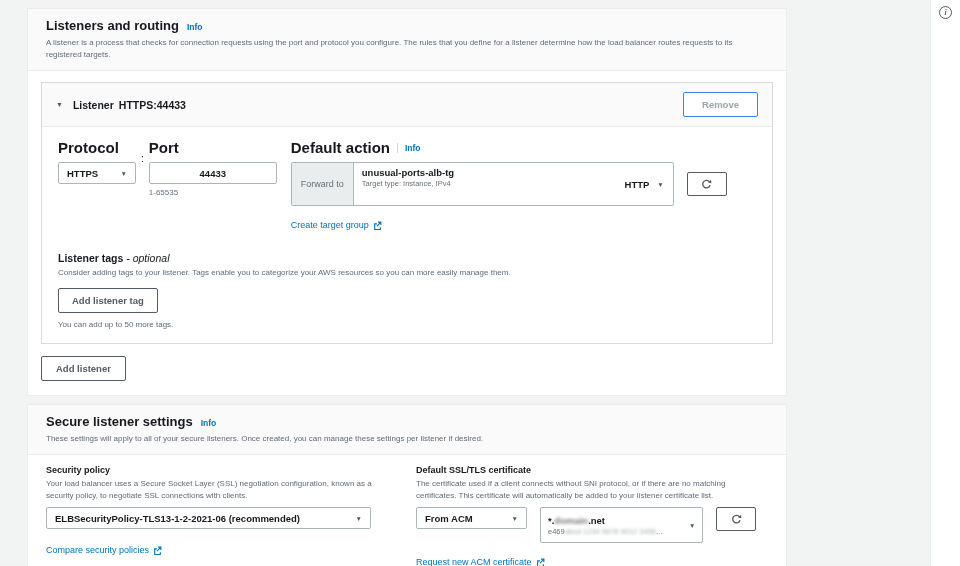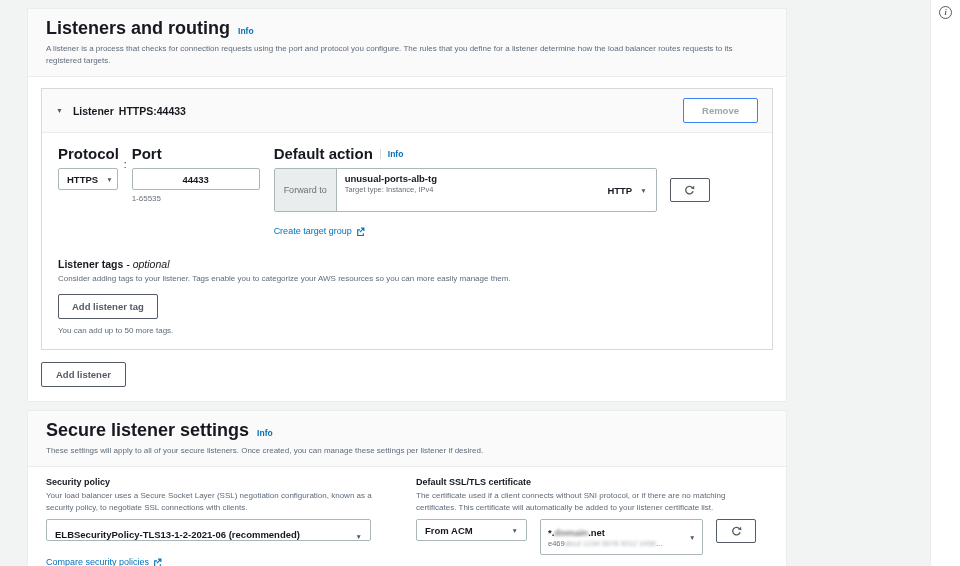--- a/index.html
+++ b/index.html
@@ -20,21 +20,21 @@
     margin-top:6px; width:13px; height:13px; border:1.4px solid #545b64;
     border-radius:50%; color:#545b64; font-size:8px; font-weight:700;
     display:flex; align-items:center; justify-content:center; cursor:pointer;
     font-family:"Liberation Serif", serif; font-style:italic;
   }
   .main { position:absolute; left:27px; top:8px; width:760px; }
   .card { background:#ffffff; border:1px solid #eaeded; border-radius:0; }
   .card + .card { margin-top:8px; }
   .card-header { background:#fafafa; border-bottom:1px solid #eaeded; padding:9px 18px 9px; }
   .card-title-row { display:flex; align-items:baseline; }
-  .card-title { font-size:18px; font-weight:700; color:#16191f; }
+  .card-title { font-size:13px; font-weight:700; color:#16191f; }
   .info-link { font-size:8.5px; font-weight:700; color:#0073bb; margin-left:8px; cursor:pointer; }
   .card-desc { margin-top:4px; font-size:8px; line-height:1.5; color:#5f6b7a; max-width:712px; }
 
   .card-body { padding:11px 13px 14px; }
 
   
   .listener-panel { border:1px solid #d5dbdb; }
   .panel-header {
     background:#fafafa; border-bottom:1px solid #eaeded;
     display:flex; align-items:center; padding:8px 14px; height:44px;
@@ -95,21 +95,21 @@
   .tags-hint { margin-top:7px; font-size:8px; color:#5f6b7a; }
 
   .add-listener-btn { margin-top:12px; padding:6px 14px; }
 
   
   .two-col { display:flex; padding:10px 18px 16px; }
   .col-left { width:352px; flex:none; }
   .col-right { margin-left:18px; width:340px; flex:none; }
   .sec-label { font-size:9px; font-weight:700; color:#16191f; }
   .sec-desc { margin-top:3px; font-size:8px; line-height:1.45; color:#5f6b7a; }
-  .policy-select { margin-top:6px; width:325px;align-items:flex-end; }
+  .policy-select { margin-top:6px; width:325px; }
   .cert-row { display:flex; align-items:flex-start; margin-top:6px; }
   .acm-select { width:112px; }
   .cert-select {
     margin-left:13px; width:165px; height:36px; border:1px solid #aab7b8; border-radius:2px;
     background:#fff; display:flex; align-items:center; padding:0 7px; cursor:pointer;
   }
   .cert-lines { flex:1; overflow:hidden; }
   .cert-name { font-size:9.5px; font-weight:700; line-height:1.25; white-space:nowrap; }
   .cert-id { font-size:7.5px; color:#687078; white-space:nowrap; }
   .redacted { filter:blur(1.8px); opacity:.6; }
@@ -141,21 +141,21 @@
           <span class="panel-title">Listener</span>
           <span class="panel-title-value">HTTPS:44433</span>
           <button class="btn-disabled">Remove</button>
         </div>
 
         <div class="panel-body">
           <div class="fields-row">
 
             <div>
               <div class="field-label">Protocol</div>
-              <div class="select-box" style="width:60px;">
+              <div class="select-box" style="width:78px;">
                 <span>HTTPS</span>
                 <span class="caret">▼</span>
               </div>
             </div>
 
             <div class="colon">:</div>
 
             <div>
               <div class="field-label">Port</div>
               <div class="input-box" style="width:128px;">

